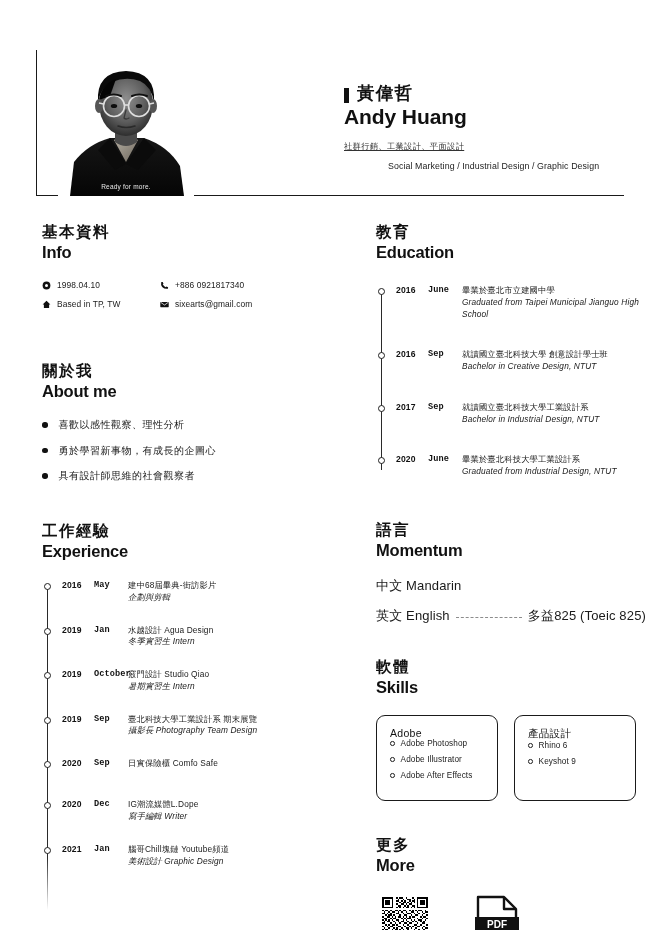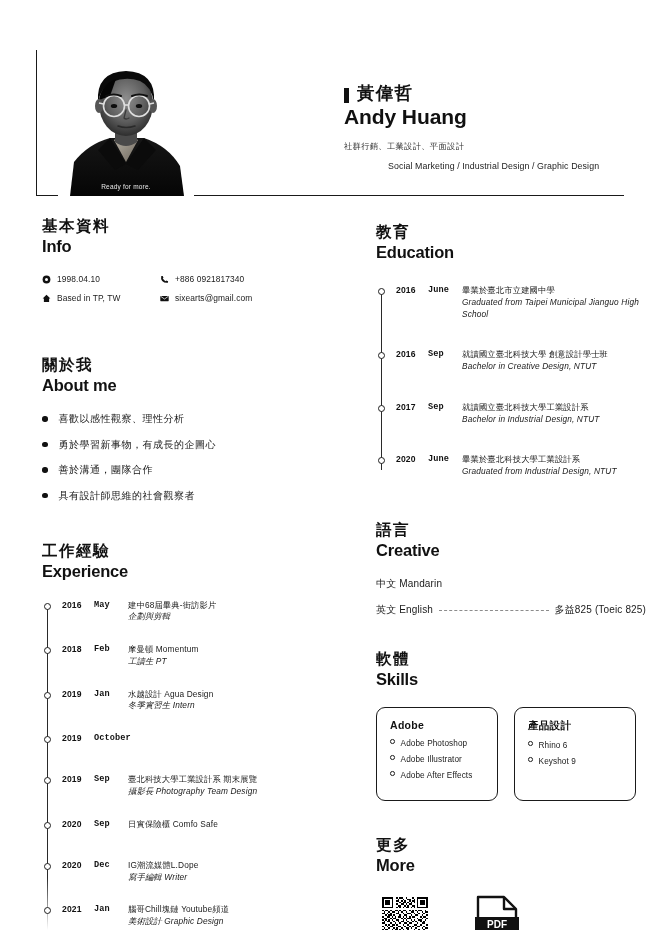--- a/index.html
+++ b/index.html
@@ -77,34 +77,35 @@
     font-weight: 700;
     letter-spacing: -0.1px;
     margin-top: 2px;
     line-height: 1.15;
   }
   .role-cn {
     font-size: 8.2px;
     color: #333333;
     margin-top: 12px;
     letter-spacing: .4px;
+    text-decoration: underline;
   }
   .role-en {
     font-size: 8.8px;
     color: #222222;
     margin-top: 9px;
     letter-spacing: .1px;
     margin-left: 44px;
   }
 
   
   .col-left {
     position: absolute;
     left: 42px;
-    top: 216px;
+    top: 222px;
     width: 300px;
   }
   .col-right {
     position: absolute;
     left: 376px;
     top: 222px;
     width: 270px;
   }
 
   
@@ -224,21 +225,21 @@
     color: #1a1a1a;
     letter-spacing: .15px;
   }
   .tl-desc .l2 { display: block; font-style: italic; }
 
   
   .lang-list { margin-top: 16px; }
   .lang-row {
     display: flex;
     align-items: baseline;
-    font-size: 10px;
+    font-size: 13px;
     margin-bottom: 12px;
     letter-spacing: .15px;
     color: #1a1a1a;
   }
   .lang-name { flex: 0 0 auto; }
   .lang-leader {
     flex: 1 1 auto;
     margin: 0 6px;
     border-bottom: 1px dashed #8c8c8c;
     position: relative;
@@ -255,28 +256,28 @@
   }
   .skill-card {
     border: 1.3px solid #1a1a1a;
     border-radius: 9px;
     padding: 11px 13px 13px 13px;
     width: 122px;
     min-height: 78px;
   }
   .skill-title {
     font-size: 10.5px;
-    font-weight: 700;
-    margin-bottom: 8px;
+    font-weight: 400;
+    margin-bottom: 0;
     letter-spacing: .3px;
   }
   .skill-list { list-style: none; }
   .skill-list li {
     display: flex;
-    align-items: flex-start;
+    align-items: center;
     gap: 6px;
     font-size: 8.2px;
     margin-bottom: 7px;
     color: #1a1a1a;
     letter-spacing: .1px;
   }
   .skill-list li .ring {
     width: 4.6px;
     height: 4.6px;
     border-radius: 50%;
@@ -433,24 +434,20 @@
       <li>
           <span class="dot"></span>
           <span>喜歡以感性觀察、理性分析</span>
         </li>
       <li>
           <span class="dot"></span>
           <span>勇於學習新事物，有成長的企圖心</span>
         </li>
       <li>
           <span class="dot"></span>
-          <span>善於溝通，團隊合作</span>
-        </li>
-      <li>
-          <span class="dot"></span>
           <span>具有設計師思維的社會觀察者</span>
         </li>
     </ul>
   </div>
 
   <div class="section" style="margin-top:38px;">
     <div class="sec-cn">工作經驗</div>
     <div class="sec-en">Experience</div>
     <div class="timeline" style="height:330px;">
       <div class="axis"></div>
@@ -458,44 +455,39 @@
       <div class="tl-item" style="margin-bottom:21px;">
         <span class="tl-node"></span>
         <span class="tl-year">2016</span>
         <span class="tl-month">May</span>
         <span class="tl-desc">
           <span>建中68屆畢典-街訪影片</span>
           <span class="l2">企劃與剪輯</span>
         </span>
       </div>
 
-      <div class="tl-item" style="margin-bottom:21px;">
-        <span class="tl-node"></span>
-        <span class="tl-year">2018</span>
-        <span class="tl-month">Feb</span>
-        <span class="tl-desc">
-          <span>摩曼頓 Momentum</span>
-          <span class="l2">工讀生 PT</span>
-        </span>
-      </div>
 
       <div class="tl-item" style="margin-bottom:21px;">
         <span class="tl-node"></span>
         <span class="tl-year">2019</span>
         <span class="tl-month">Jan</span>
         <span class="tl-desc">
           <span>水越設計 Agua Design</span>
           <span class="l2">冬季實習生 Intern</span>
         </span>
       </div>
 
       <div class="tl-item" style="margin-bottom:21px;">
         <span class="tl-node"></span>
         <span class="tl-year">2019</span>
         <span class="tl-month">October</span>
+        <span class="tl-desc">
+          <span>竅門設計 Studio Qiao</span>
+          <span class="l2">暑期實習生 Intern</span>
+        </span>
       </div>
 
       <div class="tl-item" style="margin-bottom:21px;">
         <span class="tl-node"></span>
         <span class="tl-year">2019</span>
         <span class="tl-month">Sep</span>
         <span class="tl-desc">
           <span>臺北科技大學工業設計系 期末展覽</span>
           <span class="l2">攝影長 Photography Team Design</span>
         </span>
@@ -580,21 +572,21 @@
           <span>畢業於臺北科技大學工業設計系</span>
           <span class="l2">Graduated from Industrial Design, NTUT</span>
         </span>
       </div>
 
     </div>
   </div>
 
   <div class="section" style="margin-top:42px;">
     <div class="sec-cn">語言</div>
-    <div class="sec-en">Creative</div>
+    <div class="sec-en">Momentum</div>
     <div class="lang-list">
       <div class="lang-row">
         <span class="lang-name">中文 Mandarin</span>
       </div>
       <div class="lang-row">
         <span class="lang-name">英文 English</span>
         <span class="lang-leader"></span>
         <span class="lang-score">多益825 (Toeic 825)</span>
       </div>
     </div>

